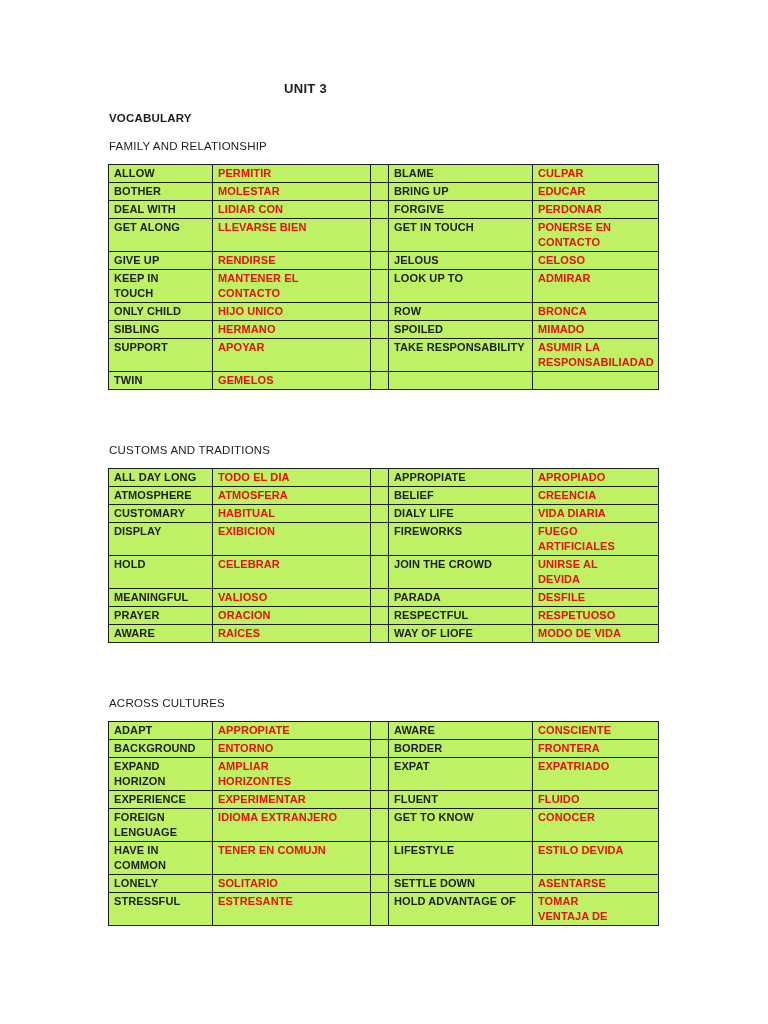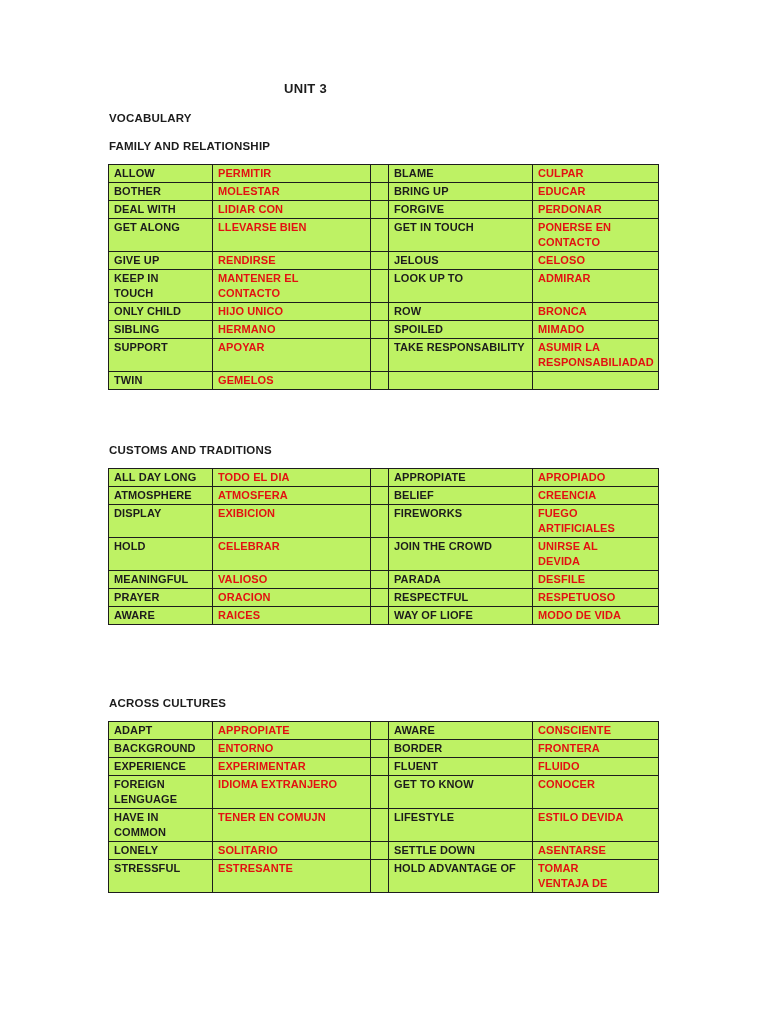--- a/index.html
+++ b/index.html
@@ -16,21 +16,21 @@
   }
   .doc-subtitle {
     position:absolute; left:109px; top:112px;
     font-size:11.5px; font-weight:bold; color:#1c1c1c; letter-spacing:.2px;
   }
   .section { position:absolute; left:108px; width:552px; }
   .sec-0 { top:139px; }
   .sec-1 { top:443px; }
   .sec-2 { top:696px; }
   .sec-heading {
-    font-size:11.5px; font-weight:bold; color:#1c1c1c;
+    font-size:11.5px; font-weight:normal; color:#1c1c1c;
     line-height:14px; margin:0 0 11px 1px; letter-spacing:.2px;
   }
   table.vocab {
     border-collapse:collapse; table-layout:fixed; width:550px;
     background:#bef264;
   }
   table.vocab td {
     border:1.5px solid #1d1d1d;
     font-size:11px; font-weight:bold;
     vertical-align:top;
@@ -159,20 +159,27 @@
             <td class="es">APROPIADO</td>
           </tr>
           <tr>
             <td class="en">ATMOSPHERE</td>
             <td class="es">ATMOSFERA</td>
             <td class="gap"></td>
             <td class="en">BELIEF</td>
             <td class="es">CREENCIA</td>
           </tr>
           <tr>
+            <td class="en">CUSTOMARY</td>
+            <td class="es">HABITUAL</td>
+            <td class="gap"></td>
+            <td class="en">DIALY LIFE</td>
+            <td class="es">VIDA DIARIA</td>
+          </tr>
+          <tr>
             <td class="en">DISPLAY</td>
             <td class="es">EXIBICION</td>
             <td class="gap"></td>
             <td class="en">FIREWORKS</td>
             <td class="es">FUEGO
 ARTIFICIALES</td>
           </tr>
           <tr>
             <td class="en">HOLD</td>
             <td class="es">CELEBRAR</td>
@@ -224,20 +231,29 @@
             <td class="es">CONSCIENTE</td>
           </tr>
           <tr>
             <td class="en">BACKGROUND</td>
             <td class="es">ENTORNO</td>
             <td class="gap"></td>
             <td class="en">BORDER</td>
             <td class="es">FRONTERA</td>
           </tr>
           <tr>
+            <td class="en">EXPAND
+HORIZON</td>
+            <td class="es">AMPLIAR
+HORIZONTES</td>
+            <td class="gap"></td>
+            <td class="en">EXPAT</td>
+            <td class="es">EXPATRIADO</td>
+          </tr>
+          <tr>
             <td class="en">EXPERIENCE</td>
             <td class="es">EXPERIMENTAR</td>
             <td class="gap"></td>
             <td class="en">FLUENT</td>
             <td class="es">FLUIDO</td>
           </tr>
           <tr>
             <td class="en">FOREIGN
 LENGUAGE</td>
             <td class="es">IDIOMA EXTRANJERO</td>

